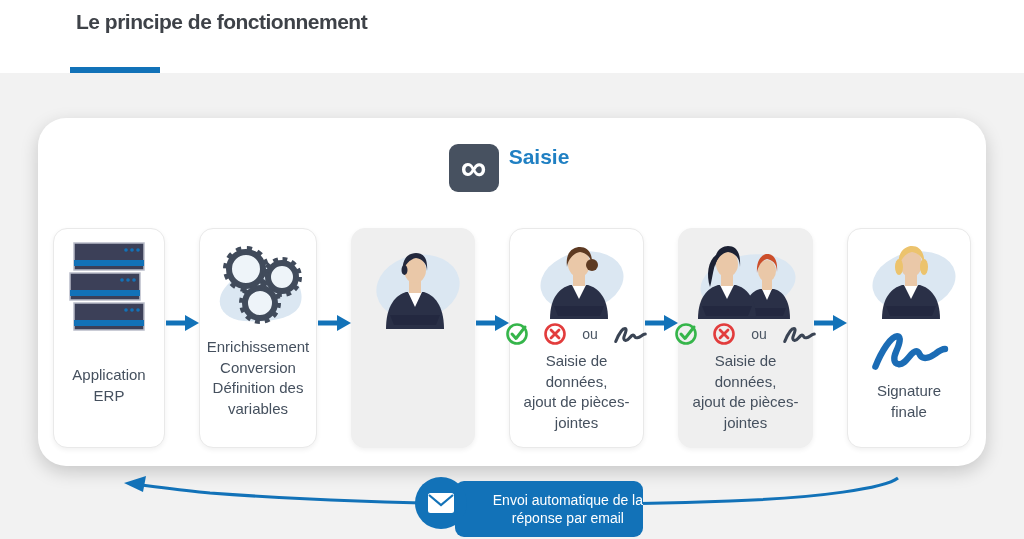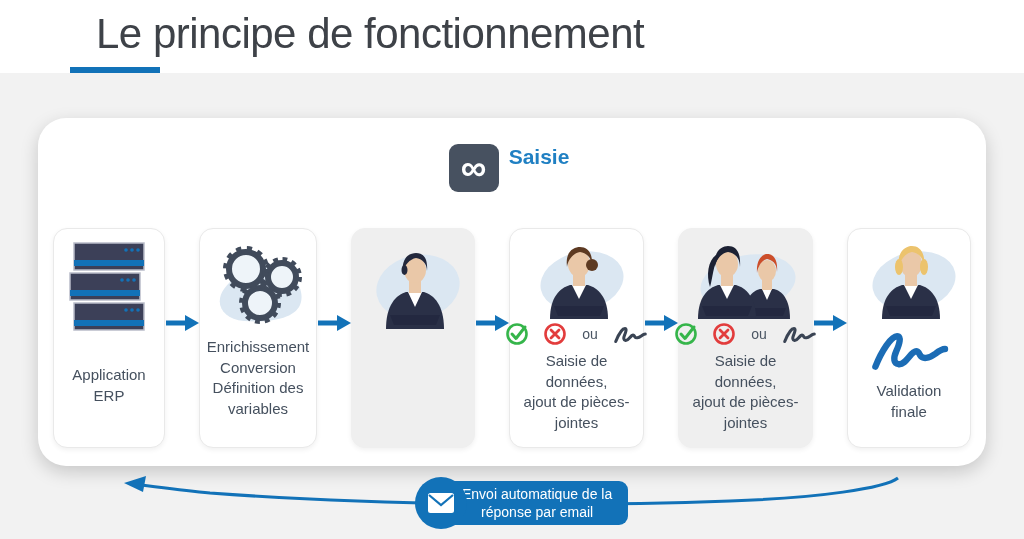--- a/index.html
+++ b/index.html
@@ -5,21 +5,21 @@
   :root{
     --c-accent:#1272b8; --c-title:#3e4248; --c-text:#45505e; --c-suit:#2a3047;
     --c-blob:#dbe7f2; --c-skin:#eac8a8; --c-green:#35b54a; --c-red:#e23c3c;
     --c-dark:#414b5b; --c-graybox:#efefef; --c-pagebg:#f2f2f2;
   }
   *{margin:0;padding:0;box-sizing:border-box;}
   html,body{width:1024px;height:539px;overflow:hidden;}
   body{font-family:"Liberation Sans",sans-serif;background:var(--c-pagebg);}
 
   .topbar{position:absolute;left:0;top:0;width:1024px;height:73px;background:#ffffff;}
-  .page-title{position:absolute;left:96px;top:10px;font-size:42px;font-weight:normal;color:var(--c-title);letter-spacing:-0.5px;}
+  .page-title{position:absolute;left:76px;top:10px;font-size:21px;font-weight:bold;color:var(--c-title);letter-spacing:-0.5px;}
   .title-underline{position:absolute;left:70px;top:67px;width:90px;height:6px;background:var(--c-accent);}
 
   .canvas{position:absolute;left:38px;top:118px;width:948px;height:348px;background:#fff;border-radius:28px;box-shadow:0 6px 18px rgba(0,0,0,0.18);}
 
   
   .logo{position:absolute;left:0;top:26px;width:100%;display:flex;justify-content:center;align-items:flex-start;gap:10px;}
   .logo-mark{width:50px;height:48px;background:#475160;border-radius:9px;display:flex;align-items:center;justify-content:center;color:#fff;font-size:36px;font-weight:bold;line-height:1;}
   .logo-textcol{display:flex;flex-direction:column;align-items:flex-end;}
   .logo-name{font-size:34px;font-weight:bold;color:#424c5a;line-height:0.9;letter-spacing:-1px;}
   .logo-variant{font-size:21px;font-weight:bold;color:#2080c3;line-height:1;margin-top:2px;margin-right:6px;}
@@ -34,22 +34,22 @@
   .box-label.tight{margin-top:4px;}
   .ou-row{display:flex;align-items:center;justify-content:center;gap:13px;margin-top:2px;height:26px;}
   .ou-label{font-size:14px;color:#4a5563;margin:0 2px;}
 
   .gap{flex:1;display:flex;align-items:flex-start;justify-content:center;}
   .gap svg{margin-top:86px;}
 
   
   .return-arrow{position:absolute;left:90px;top:468px;z-index:1;}
   .badge{position:absolute;left:415px;top:477px;width:212px;height:52px;z-index:2;}
-  .badge-rect{position:absolute;left:25px;top:4px;width:188px;height:44px;background:var(--c-accent);border-radius:9px;
-              display:flex;align-items:center;justify-content:flex-start;}
+  .badge-rect{position:absolute;left:40px;top:4px;width:188px;height:56px;background:var(--c-accent);border-radius:9px;
+              display:flex;align-items:center;justify-content:flex-end;}
   .badge-text{color:#fff;font-size:14px;line-height:1.3;text-align:center;white-space:pre-line;padding-left:22px;}
   .badge-circle{position:absolute;left:0;top:0;width:52px;height:52px;background:var(--c-accent);border-radius:50%;
                 display:flex;align-items:center;justify-content:center;}
 </style>
 </head>
 <body>
 
 <div class="topbar"></div>
 <h1 class="page-title">Le principe de fonctionnement</h1>
 <div class="title-underline"></div>
@@ -257,21 +257,21 @@
             <ellipse cx="45" cy="26" rx="4" ry="8" fill="#ecc36d"></ellipse>
             <ellipse cx="70" cy="26" rx="4" ry="8" fill="#ecc36d"></ellipse>
           </g>
         </svg>
       </div>
       <div style="margin-top:6px;">
         <svg width="80" height="48" viewBox="0 0 100 60">
           <path d="M8,52 C16,32 28,14 35,14 C41,14 38,24 34,33 C30,42 31,48 37,49 C45,50 50,38 56,34 C60,31 62,34 64,38 C67,43 75,42 83,36 C88,32 92,30 95,30" fill="none" stroke="#1b6cb5" stroke-width="8" stroke-linecap="round"></path>
         </svg>
       </div>
-      <div class="box-label tight">Validation
+      <div class="box-label tight">Signature
 finale</div>
     </div>
 
   </div>
 </div>
 
 <svg class="return-arrow" width="834" height="60" viewBox="0 0 834 60">
   <path d="M808,10 C795,20 730,30 640,33 C480,39 280,37 120,25 C90,22 60,18 42,16" fill="none" stroke="#1272b8" stroke-width="3"></path>
   <polygon points="34,15 56,8 53,24" fill="#1272b8"></polygon>
 </svg>

